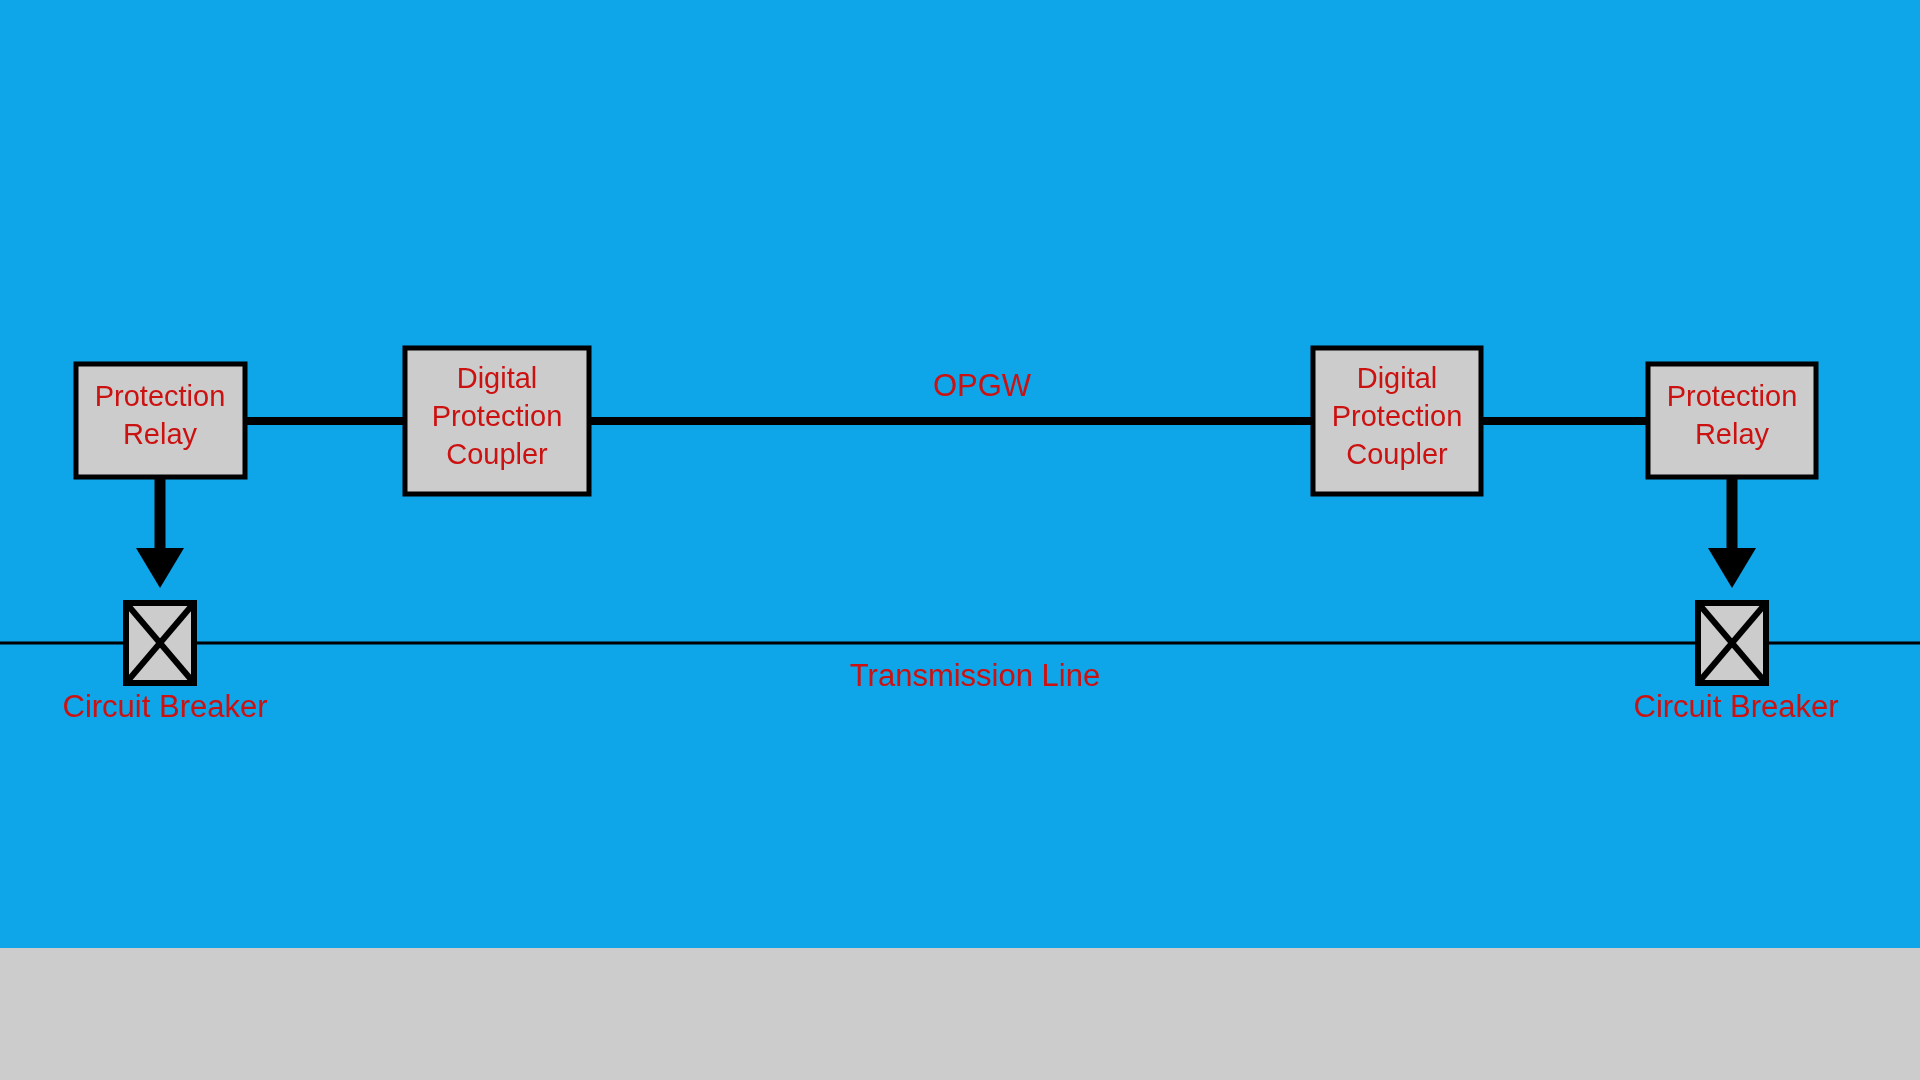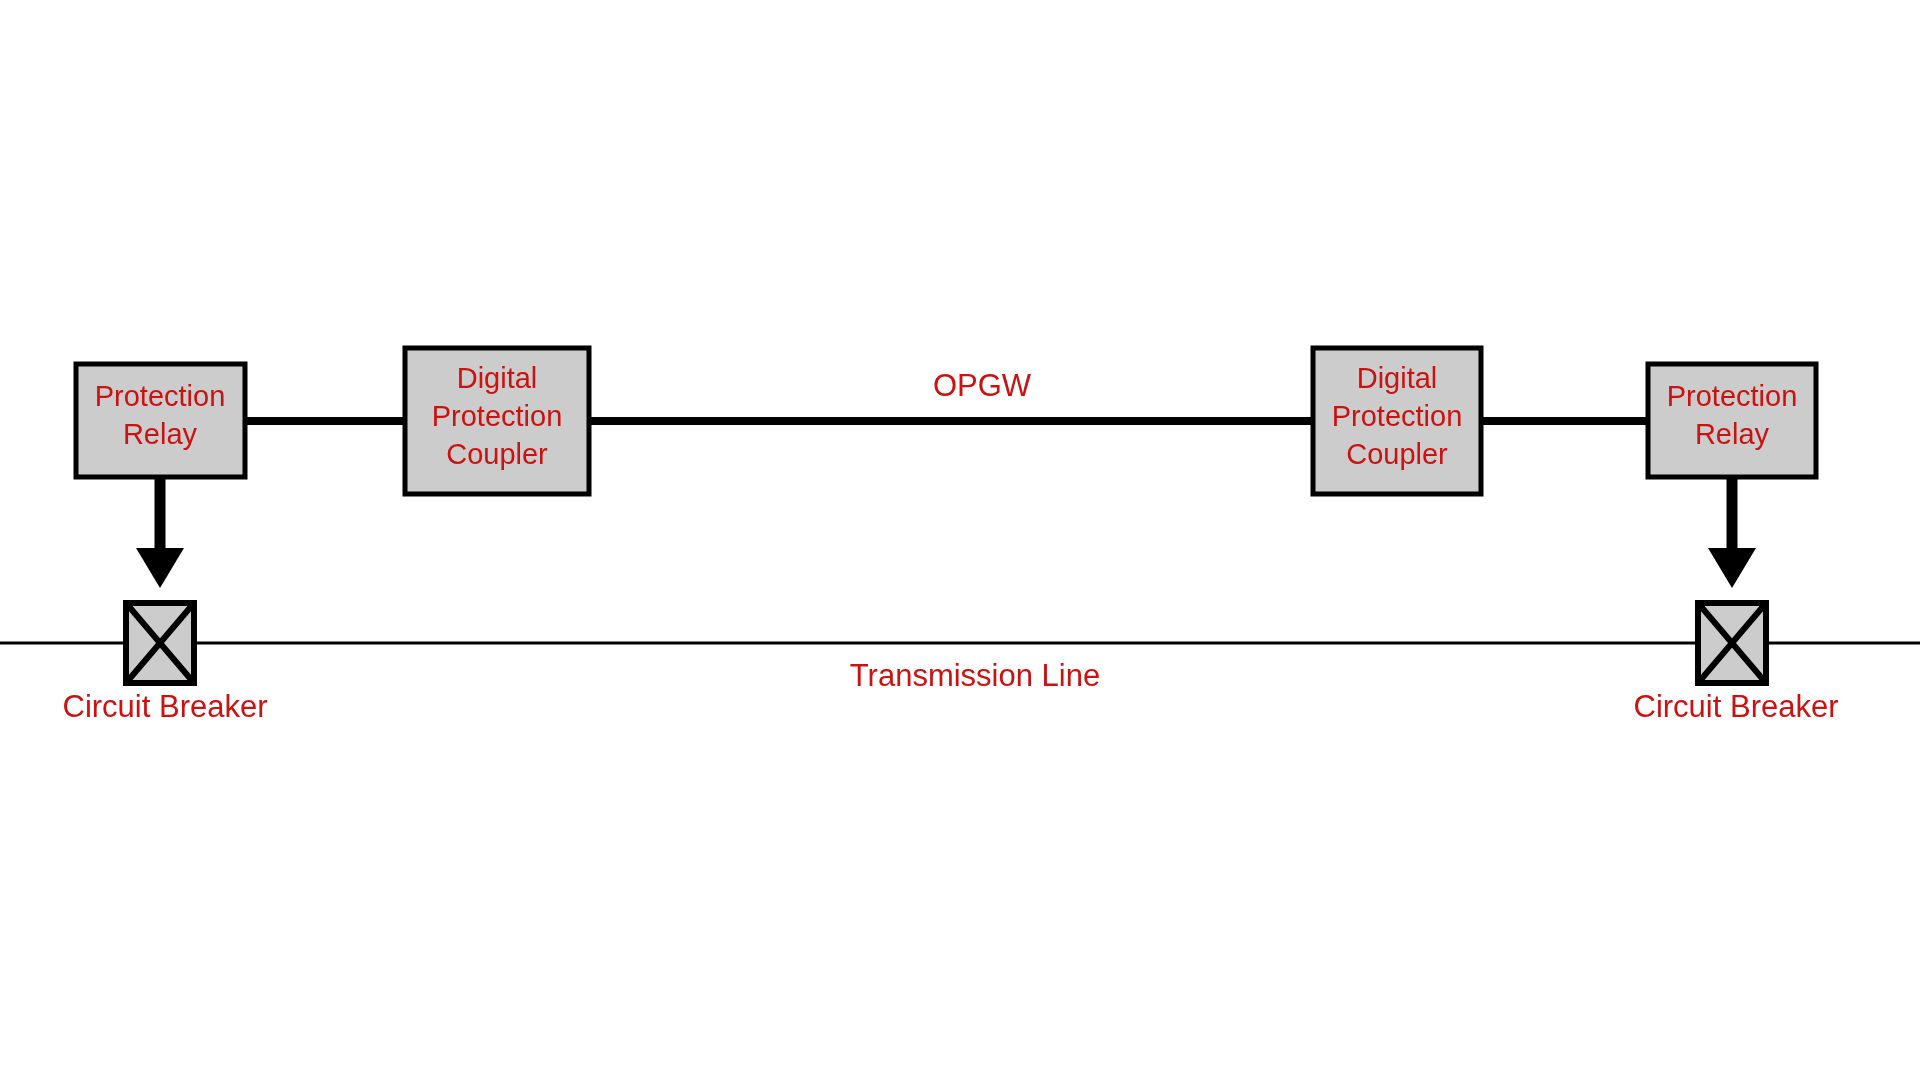--- a/index.html
+++ b/index.html
@@ -3,22 +3,22 @@
 <meta charset="utf-8">
 <style>
   html, body {
     margin: 0;
     padding: 0;
     background: #cccccc;
   }
   #canvas {
     position: relative;
     width: 1920px;
-    height: 1080px;
-    background: #ffffff;
+    height: 948px;
+    background: #0ea5e9;
     overflow: hidden;
     font-family: "Liberation Sans", sans-serif;
   }
   svg#diagram {
     position: absolute;
     inset: 0;
     width: 1920px;
     height: 1080px;
     display: block;
   }

